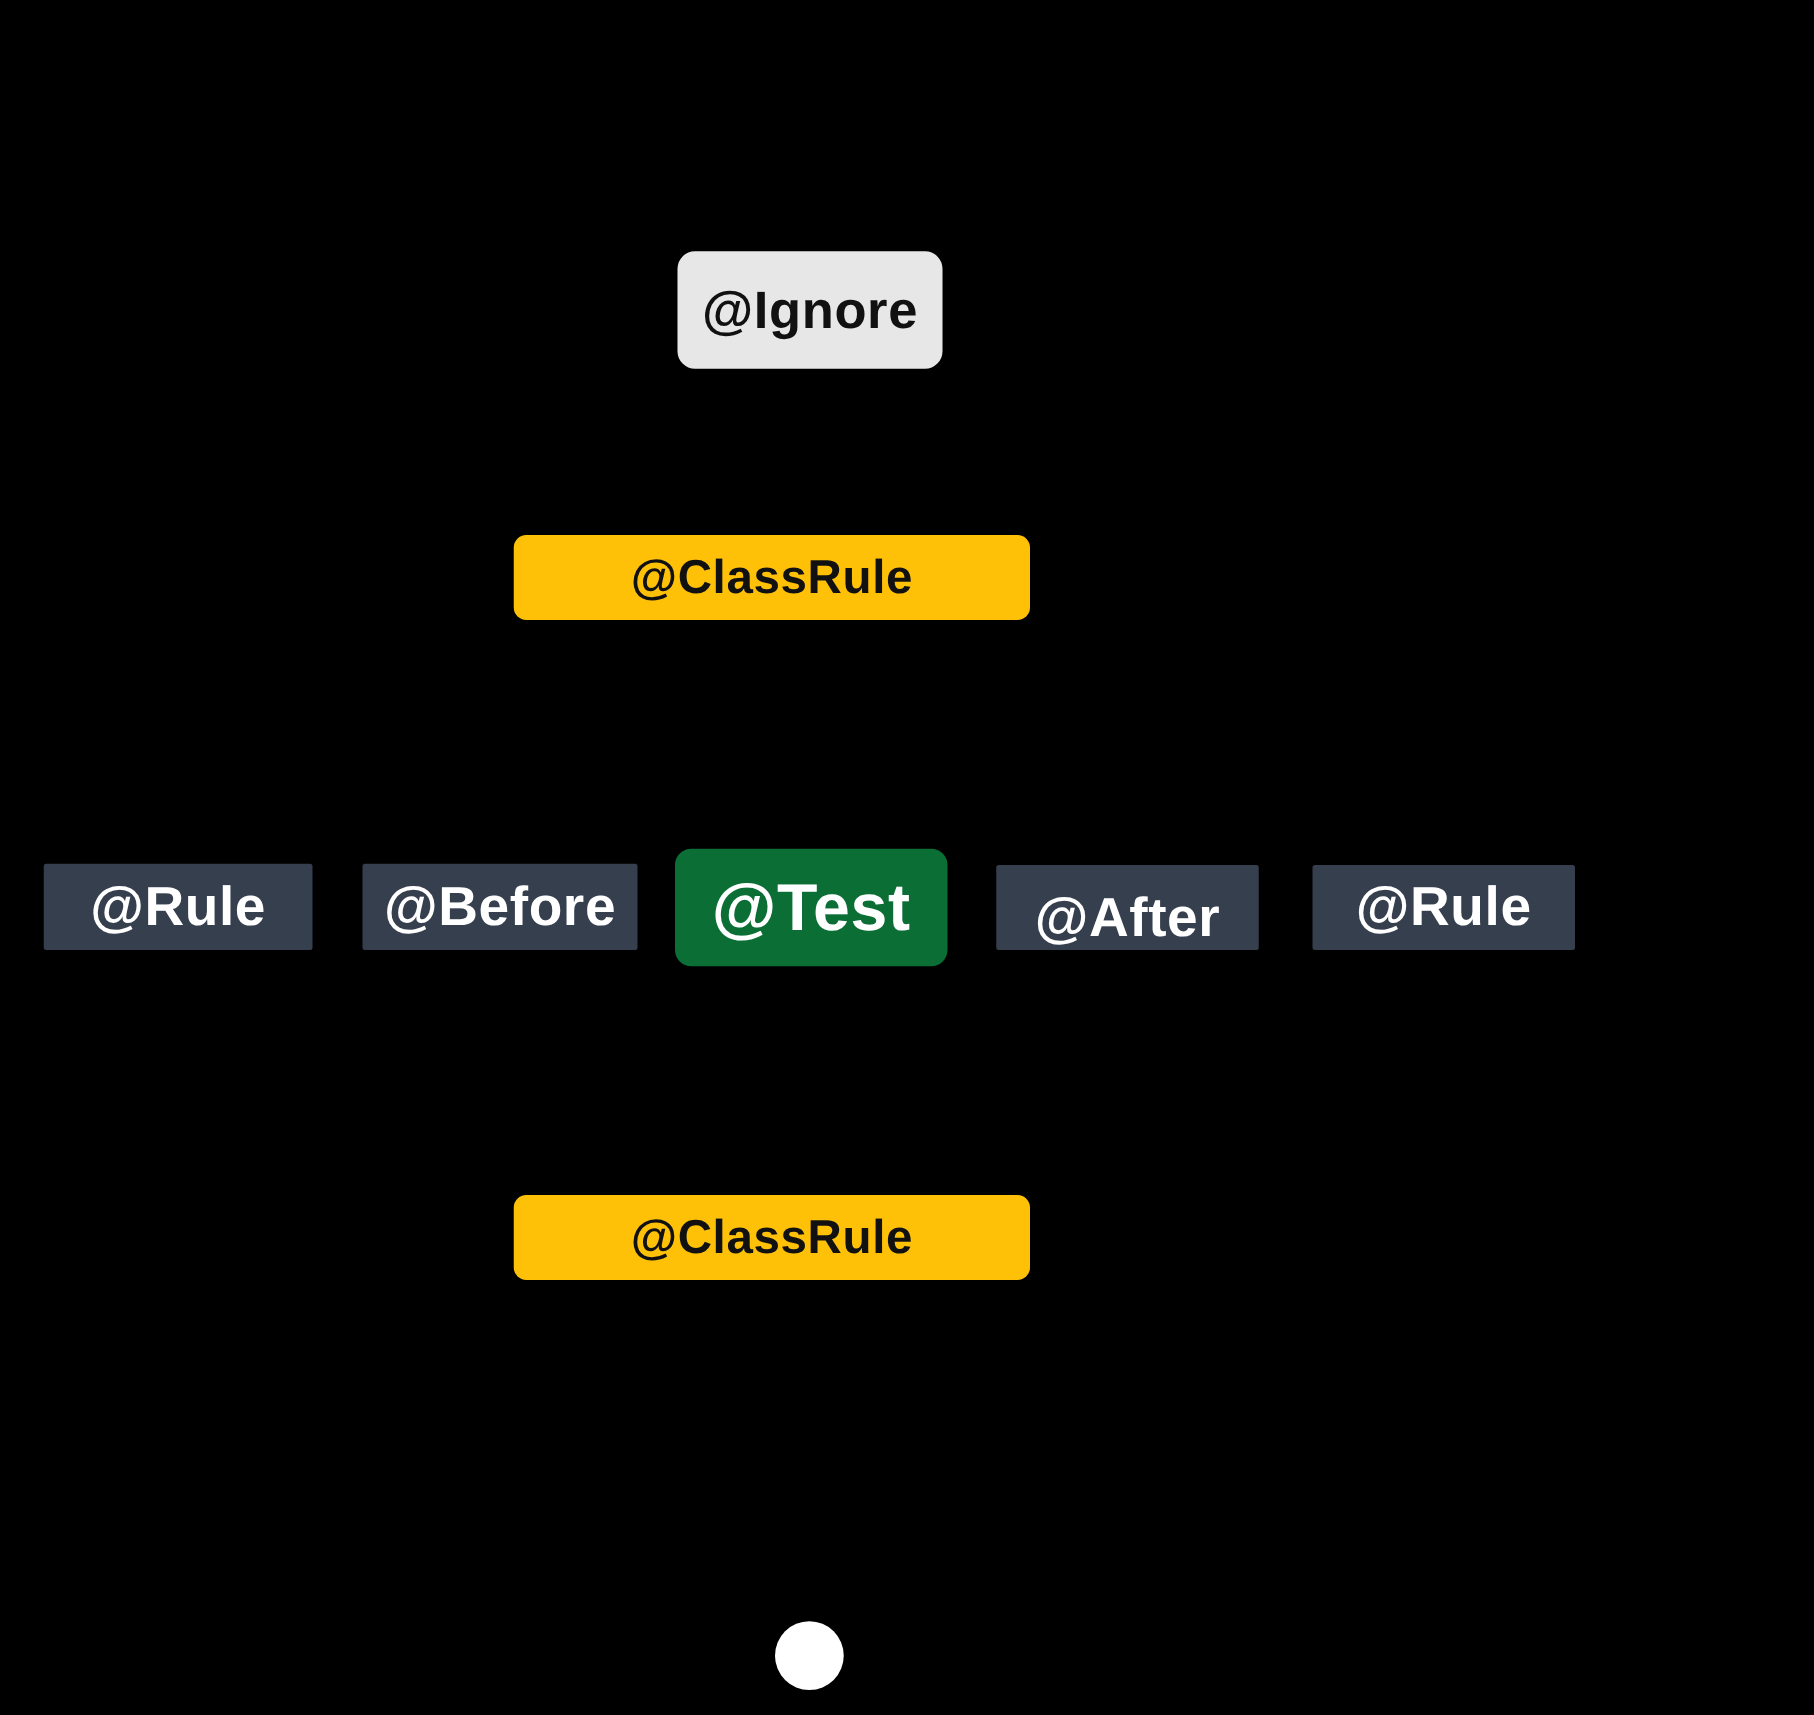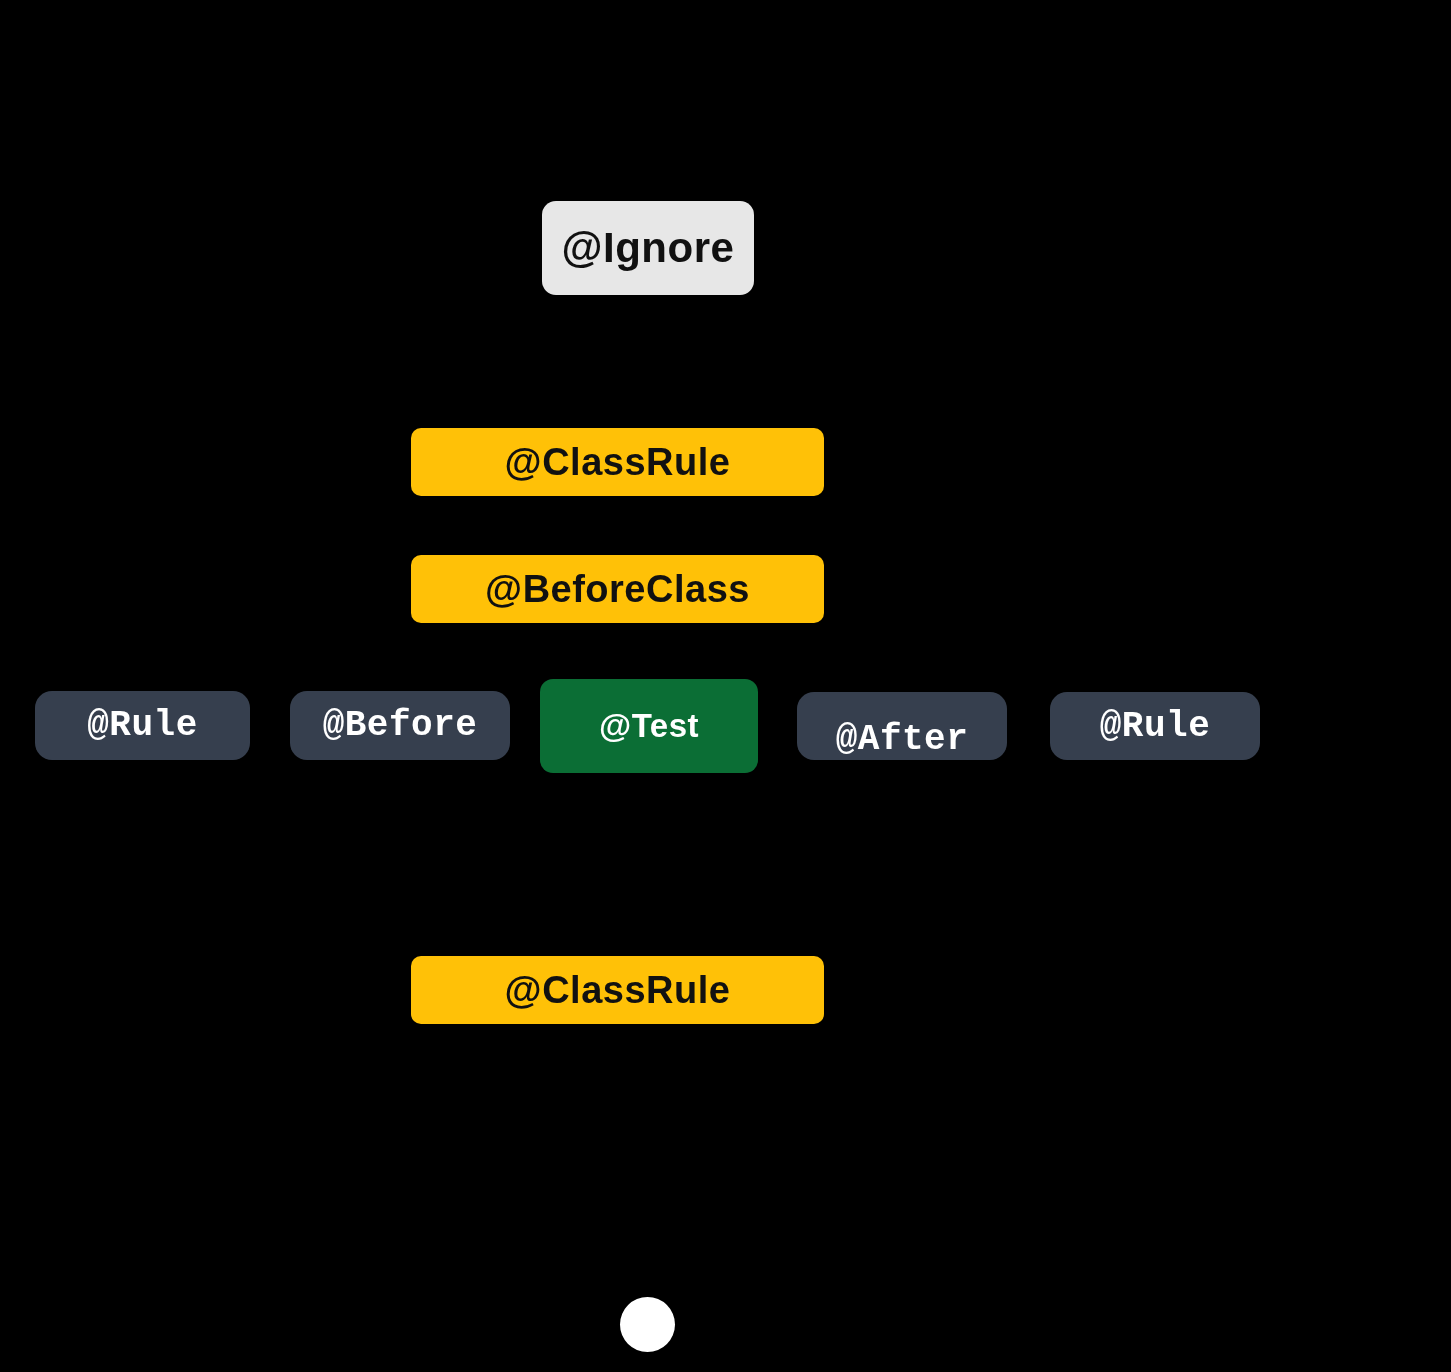--- a/index.html
+++ b/index.html
@@ -43,36 +43,35 @@
   }
   .node-class-rule-top   { top: 428px; }
   .node-before-class     { top: 555px; }
   .node-after-class      { top: 826px; }
   .node-class-rule-bottom{ top: 956px; }
 
   .node-method-level {
     height: 69px;
     background: var(--method-level-bg, #363F4E);
     color: var(--text-light, #fff);
-    border-radius: 17px;
-    font-size: 36px;
+    border-radius: 2px;
+    font-size: 44px;
     top: 691px;
-    font-family: Liberation Mono, monospace;
   }
   .node-rule-left  { left: 35px;   width: 215px; }
   .node-before     { left: 290px;  width: 220px; }
   .node-after      { left: 797px;  width: 210px; top: 692px; height: 68px; align-items: flex-end; }
   .node-rule-right { left: 1050px; width: 210px; top: 692px; height: 68px; }
 
   .node-test {
     left: 540px; top: 679px; width: 218px; height: 94px;
     background: var(--test-bg, #0B6E35);
     color: var(--text-light, #fff);
     border-radius: 13px;
-    font-size: 33px;
+    font-size: 53px;
   }
 
   .terminator {
     position: absolute;
     left: 620px; top: 1297px;
     width: 55px; height: 55px;
     border-radius: 50%;
     background: var(--terminator, #fff);
   }
 </style>
@@ -82,23 +81,20 @@
 <div id="canvas">
 
   <div class="node node-ignore">
     <span>@Ignore</span>
   </div>
 
   <div class="node node-class-level node-class-rule-top">
     <span>@ClassRule</span>
   </div>
 
-  <div class="node node-class-level node-before-class">
-    <span>@BeforeClass</span>
-  </div>
 
   <div class="node node-method-level node-rule-left">
     <span>@Rule</span>
   </div>
 
   <div class="node node-method-level node-before">
     <span>@Before</span>
   </div>
 
   <div class="node node-test">

